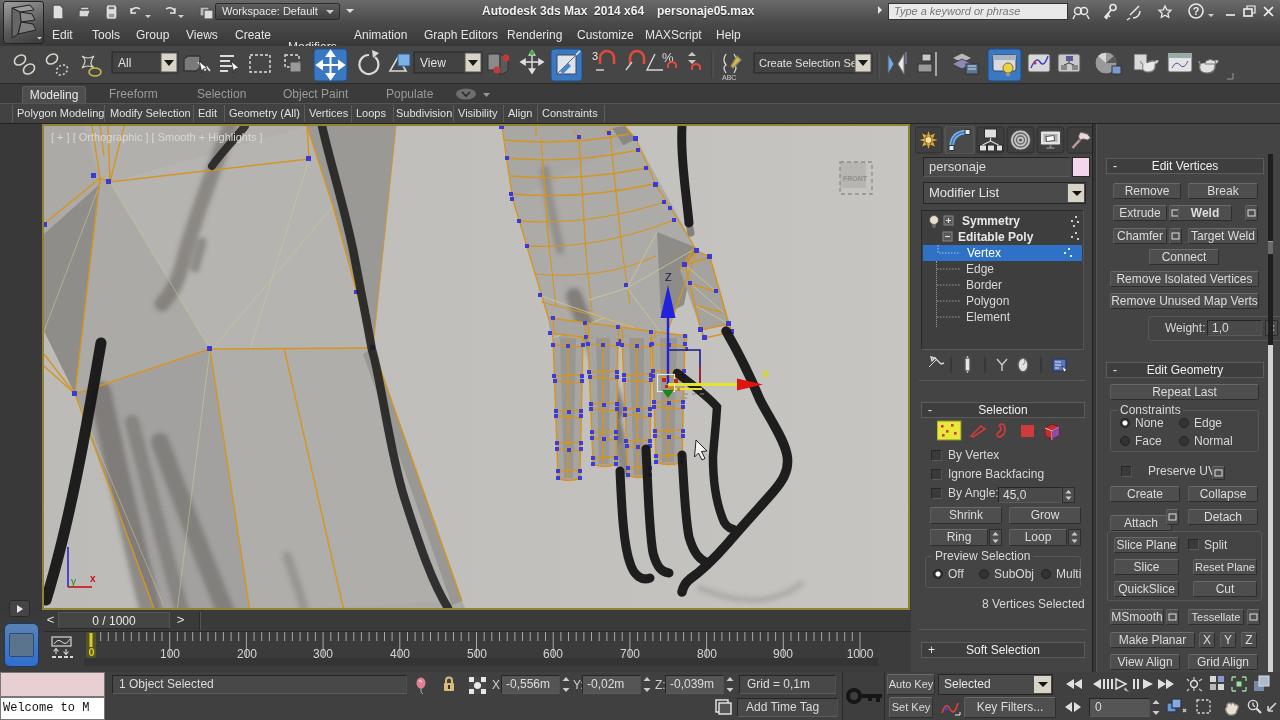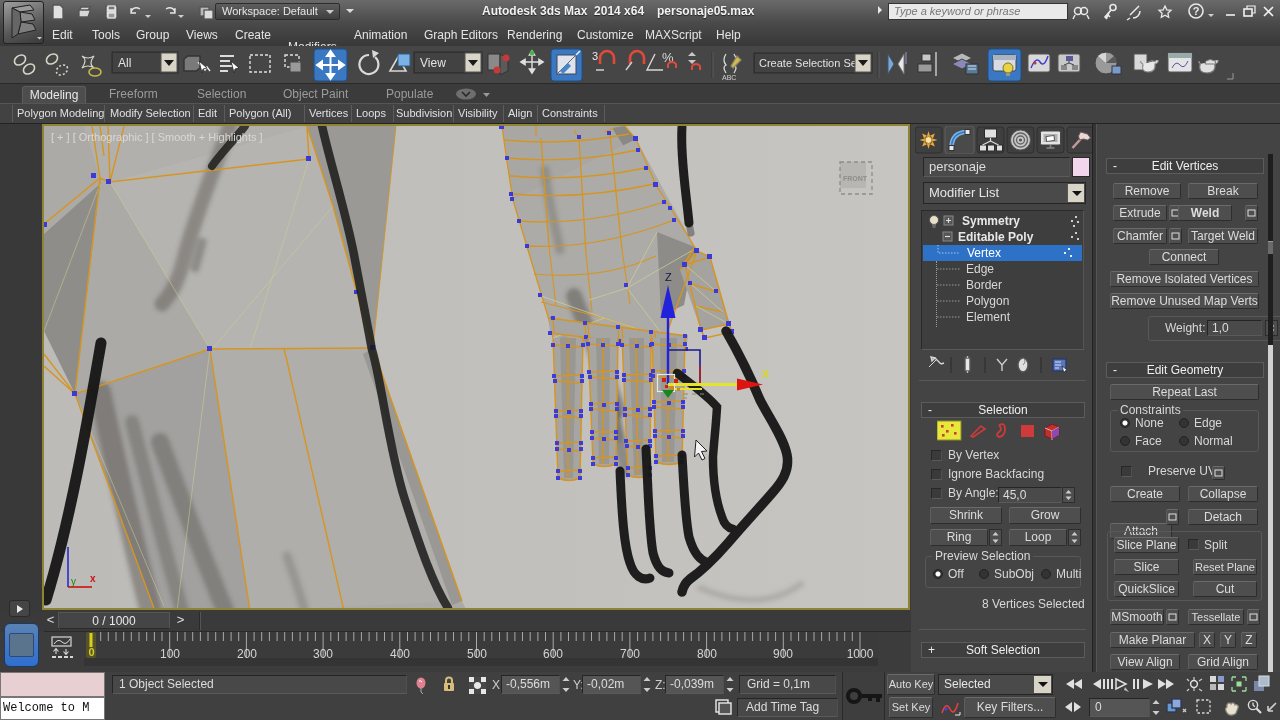--- a/index.html
+++ b/index.html
@@ -291,21 +291,21 @@
         <ellipse cx="11" cy="6" rx="10" ry="5.5" fill="#6e6e6e"></ellipse>
         <path d="M7 4 l4 4 l4 -4" stroke="#2a2a2a" stroke-width="1.6" fill="none"></path>
         <path d="M28 5 l3.5 4 l3.5 -4" fill="#999"></path>
       </svg>
   </div>
   <div class="abs" id="ribbonrow" style="left:0;top:103px;width:1280px;height:21px;background:#424242;border-bottom:1px solid #232323;font-size:11px;color:#e0e0e0;">
     <div class="abs" style="left:0;top:0;height:20px;border-top:1px solid #555;width:1280px;"></div>
     <span class="abs" style="left:17px;top:4px;">Polygon Modeling</span>
     <span class="abs" style="left:110px;top:4px;">Modify Selection</span>
     <span class="abs" style="left:198px;top:4px;">Edit</span>
-    <span class="abs" style="left:229px;top:4px;">Polygon (All)</span>
+    <span class="abs" style="left:229px;top:4px;">Geometry (All)</span>
     <span class="abs" style="left:309px;top:4px;">Vertices</span>
     <span class="abs" style="left:356px;top:4px;">Loops</span>
     <span class="abs" style="left:396px;top:4px;">Subdivision</span>
     <span class="abs" style="left:458px;top:4px;">Visibility</span>
     <span class="abs" style="left:508px;top:4px;">Align</span>
     <span class="abs" style="left:542px;top:4px;">Constraints</span>
     <svg class="abs" style="left:0;top:0;" width="620" height="21">
       <g stroke="#5c5c5c" stroke-width="1">
           <path d="M12.5 2 v17 M104.5 2 v17 M193.5 2 v17 M224.5 2 v17 M304.5 2 v17 M351.5 2 v17 M393.5 2 v17 M453.5 2 v17 M503.5 2 v17 M537.5 2 v17 M604.5 2 v17"></path>
         </g>
@@ -901,21 +901,21 @@
         <span class="lbl" style="position:absolute;left:24px;top:23px;">Face</span>
       <span class="radio" style="position:absolute;left:68px;top:25px;"></span>
         <span class="lbl" style="position:absolute;left:83px;top:23px;">Normal</span>
     </div>
     <div class="abs" style="left:210px;top:342px;"><span class="cb"></span><span class="lbl" style="position:relative;top:-2px;left:16px;margin-top:16px;">Preserve UVs</span></div>
     <div class="abs btn3d" style="left:301px;top:342px;width:13px;height:14px;"><svg width="11" height="12">
           <rect x="2" y="3" width="7" height="6" fill="none" stroke="#ddd"></rect>
         </svg></div>
     <div class="abs btn3d" style="left:199px;top:362px;width:70px;height:16px;line-height:14px;">Create</div>
     <div class="abs btn3d" style="left:277px;top:362px;width:70px;height:16px;line-height:14px;">Collapse</div>
-    <div class="abs btn3d" style="left:199px;top:399px;width:62px;height:16px;line-height:14px;">Attach</div>
+    <div class="abs btn3d" style="left:199px;top:391px;width:62px;height:16px;line-height:14px;">Attach</div>
     <div class="abs btn3d" style="left:255px;top:385px;width:13px;height:16px;"><svg width="11" height="14">
           <rect x="2" y="4" width="7" height="6" fill="none" stroke="#ddd"></rect>
         </svg></div>
     <div class="abs btn3d" style="left:277px;top:385px;width:70px;height:16px;line-height:14px;">Detach</div>
     <div class="abs grpbox" style="left:196px;top:407px;width:155px;height:70px;">
       <div class="abs btn3d" style="left:6px;top:5px;width:65px;height:16px;line-height:14px;">Slice Plane</div>
       <span class="cb" style="position:absolute;left:80px;top:7px;"></span>
         <span class="lbl" style="position:absolute;left:96px;top:6px;">Split</span>
       <div class="abs btn3d" style="left:6px;top:27px;width:65px;height:16px;line-height:14px;">Slice</div>
       <div class="abs btn3d" style="left:85px;top:27px;width:64px;height:16px;line-height:14px;font-size:11px;">Reset Plane</div>

